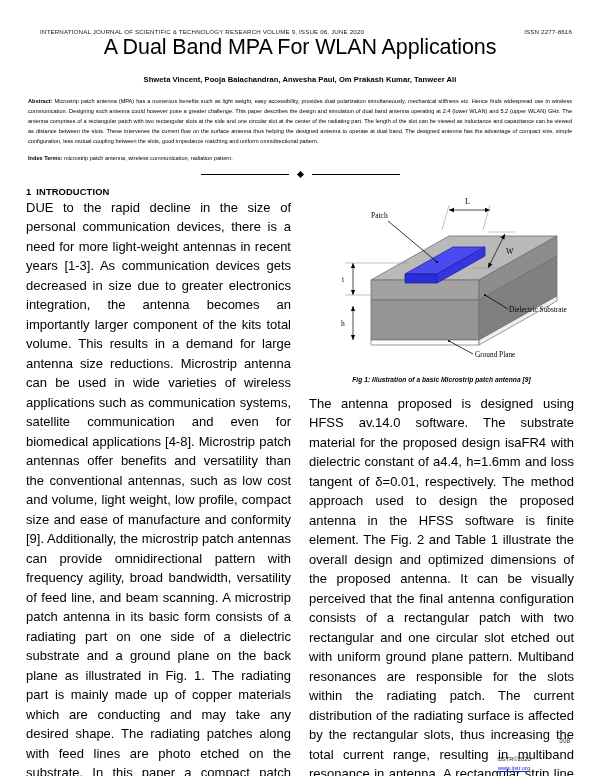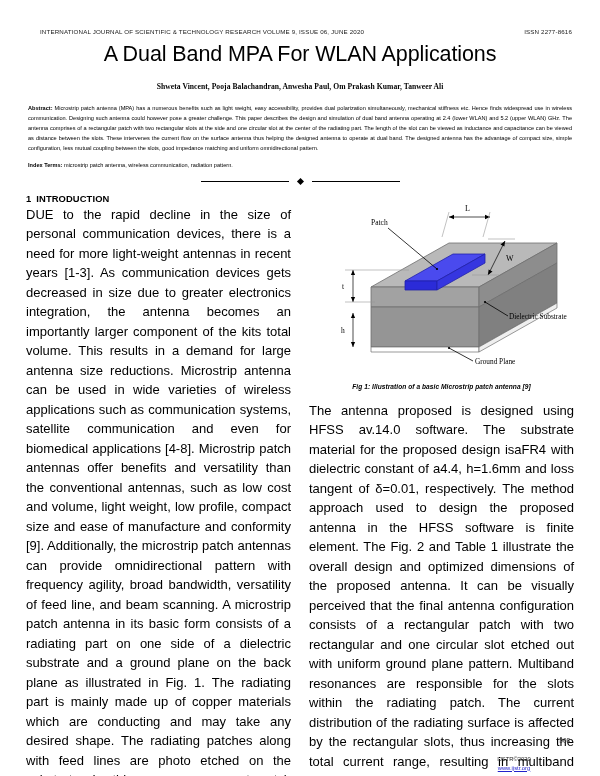--- a/index.html
+++ b/index.html
@@ -32,31 +32,30 @@
     padding: 0 2px 0 14px;
     margin-top: 2px;
   }
 
   
   .title {
     text-align: center;
     font-size: 21.5px;
     font-weight: 400;
     letter-spacing: -0.1px;
-    margin-top: 7px;
+    margin-top: 0;
     color: #000;
   }
 
   .authors {
     text-align: center;
     font-size: 7.6px;
     font-weight: bold;
     margin-top: 15px;
     letter-spacing: 0.05px;
-    font-family: Liberation Serif, serif;
   }
 
   
   .abstract {
     margin-top: 13px;
     font-size: 5.6px;
     line-height: 1.78;
     text-align: justify;
     padding: 0 2px;
   }

